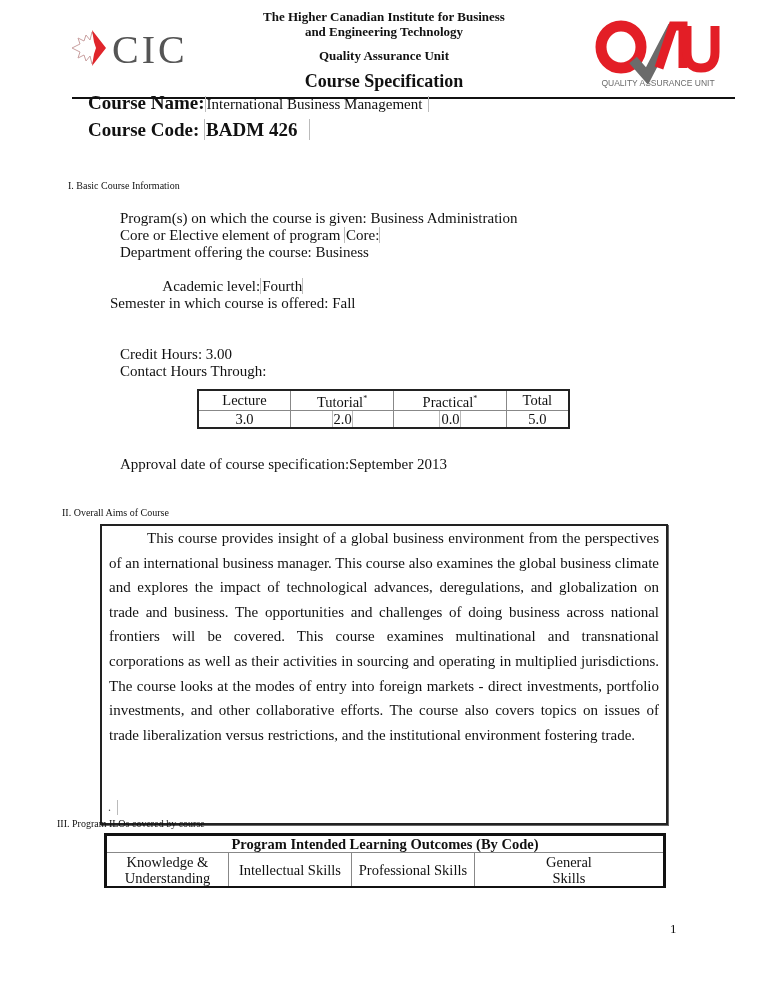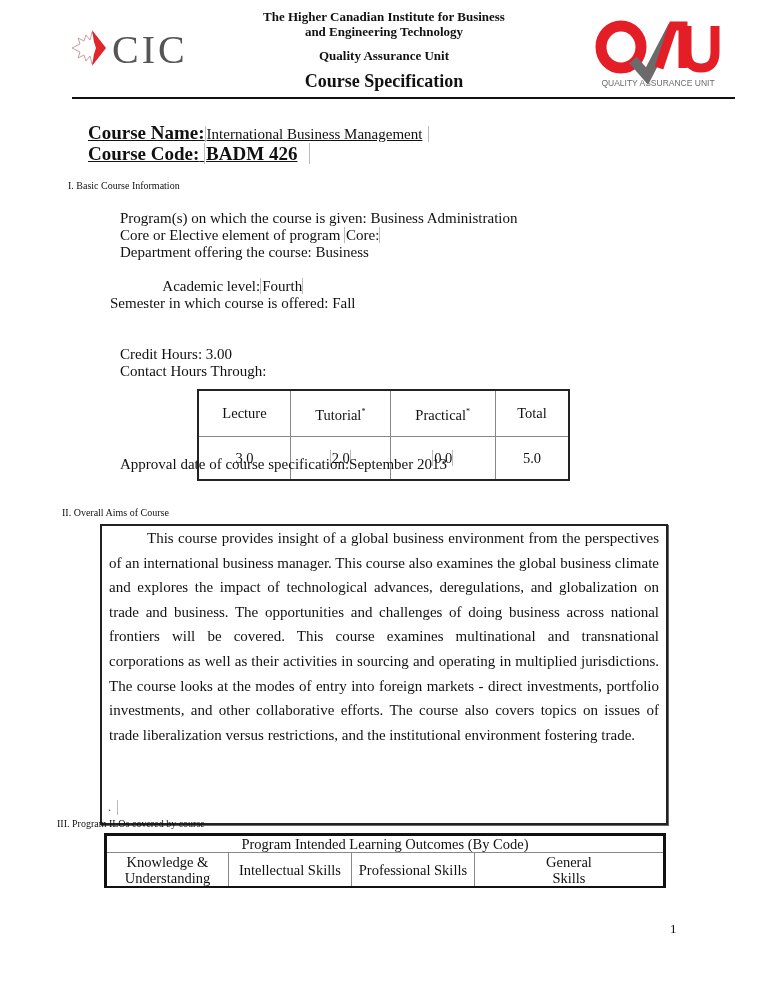--- a/index.html
+++ b/index.html
@@ -10,46 +10,46 @@
   .abs { position: absolute; }
   .hdr-center { left: 0; width: 768px; text-align: center; font-weight: bold; }
   .hdr-inst { top: 9px; font-size: 13px; line-height: 15px; }
   .hdr-qau { top: 48px; font-size: 13px; }
   .hdr-spec { top: 71px; font-size: 18px; }
   .rule { left: 72px; width: 663px; top: 97px; height: 2px; background: #111; }
 
   .logo-cic { left: 66px; top: 26px; width: 150px; height: 44px; }
   .logo-qau { left: 595px; top: 20px; width: 126px; height: 70px; }
 
-  .cname { left: 88px; top: 123px; font-size: 19px; font-weight: bold; line-height: 20px; text-decoration: underline; }
+  .cname { left: 88px; top: 90px; font-size: 19px; font-weight: bold; line-height: 26px; }
   .cname .val-reg { font-weight: normal; font-size: 15px; }
   .mark { border-left: 1px solid #bbb; padding-left: 1px; }
   .mark-r { border-right: 1px solid #bbb; padding-right: 6px; }
 
   .sec { font-weight: normal; font-size: 10px; }
   .body-txt { font-size: 15px; line-height: 17px; }
 
   table { border-collapse: collapse; }
   .hours { left: 197px; top: 389px; width: 373px; border: 2px solid #222; font-size: 14.5px; }
-  .hours td { border: 1px solid #888; text-align: center; height: 15px; padding: 13px; line-height: 16px; }
+  .hours td { border: 1px solid #888; text-align: center; height: 15px; padding: 0; line-height: 16px; }
   sup { font-size: 8px; }
 
   .aims-box {
     left: 100px; top: 524px; width: 564px; height: 297px; border: 2px solid #222;
     box-shadow: 1px 1px 0 #666;
   }
   .aims-txt {
     position: absolute; left: 7px; top: 0px; width: 550px;
     font-size: 15px; line-height: 24.6px; text-align: justify; text-indent: 38px;
   }
   .aims-dot { position: absolute; left: 6px; top: 274px; font-size: 12px; color: #555; border-right: 1px solid #bbb; padding-right: 6px; }
 
   .ilo { left: 104px; top: 833px; width: 562px; border: 3px solid #111; border-bottom-width: 2px; font-size: 14.5px; }
   .ilo td { border: 1px solid #888; text-align: center; padding: 0; line-height: 16px; }
-  .ilo .hrow td { font-weight: normal; height: 16px; }
+  .ilo .hrow td { font-weight: bold; height: 16px; }
   .ilo .crow td { height: 33px; }
 
   .pgnum { left: 670px; top: 921px; font-size: 13px; }
 </style>
 </head>
 <body>
 
 <div class="abs logo-cic">
   <svg width="150" height="44" viewBox="0 0 150 44">
     <path d="M6 22 L14 18 L12 12 L18 15 L20 9 L24 14 L26 6 L30 13 L34 22 L30 31 L26 38 L24 30 L20 35 L18 29 L12 32 L14 26 Z" fill="none" stroke="#c9a0a0" stroke-width="1"></path>

